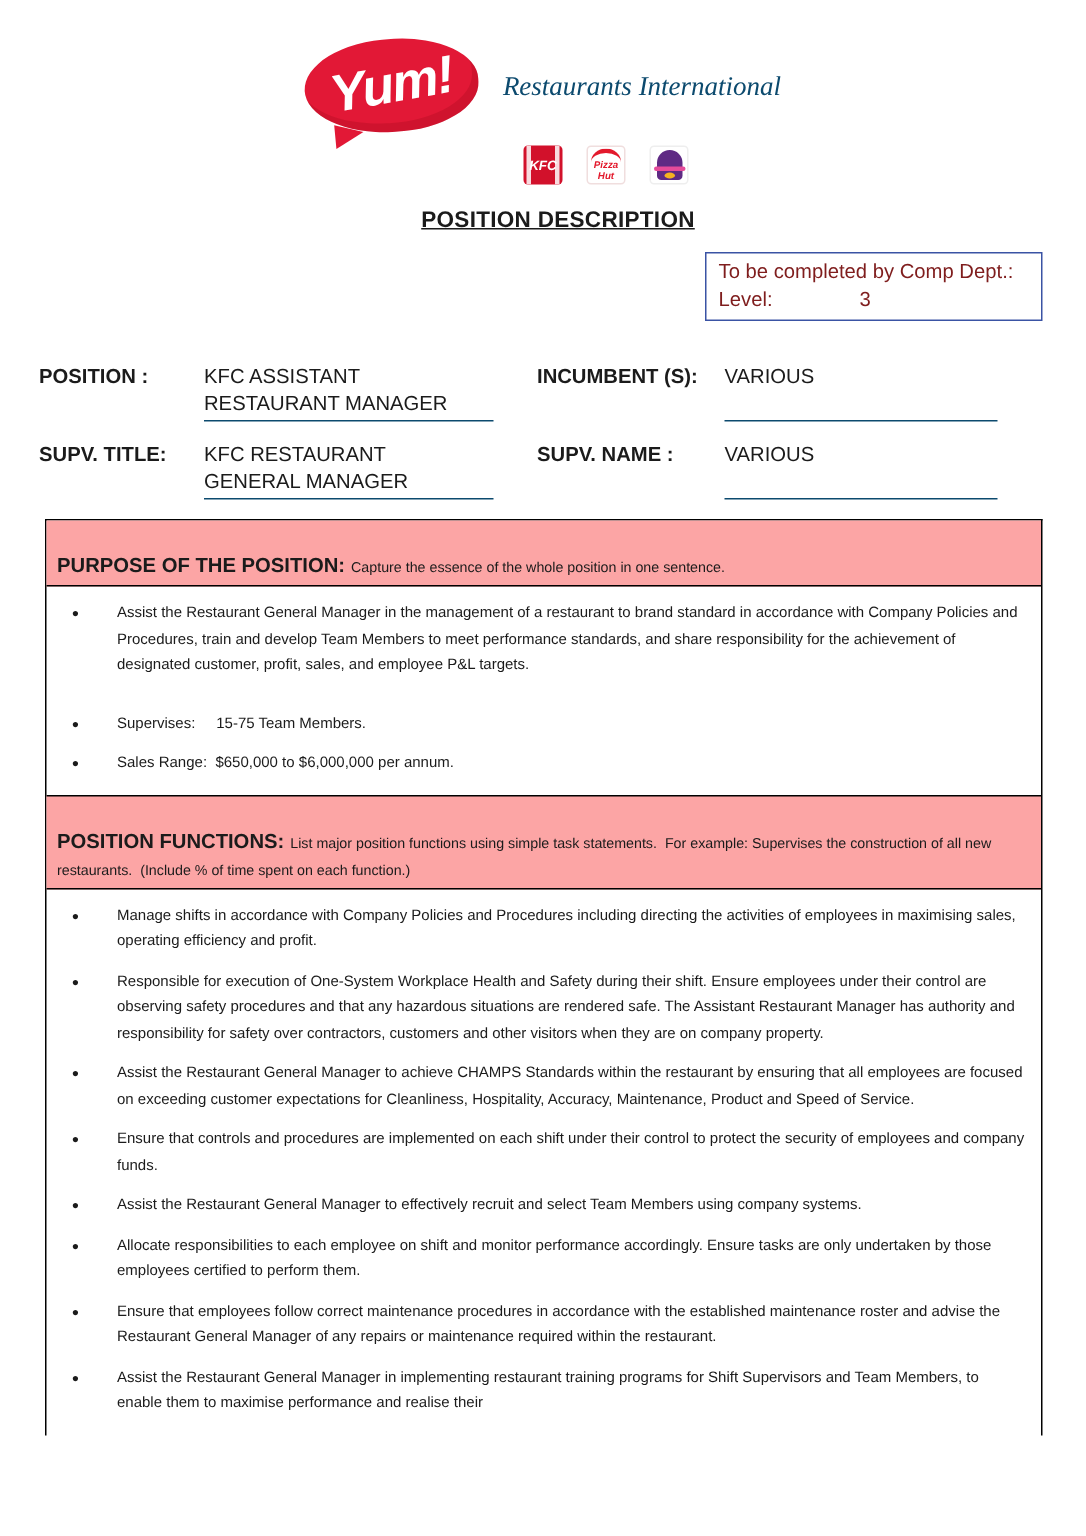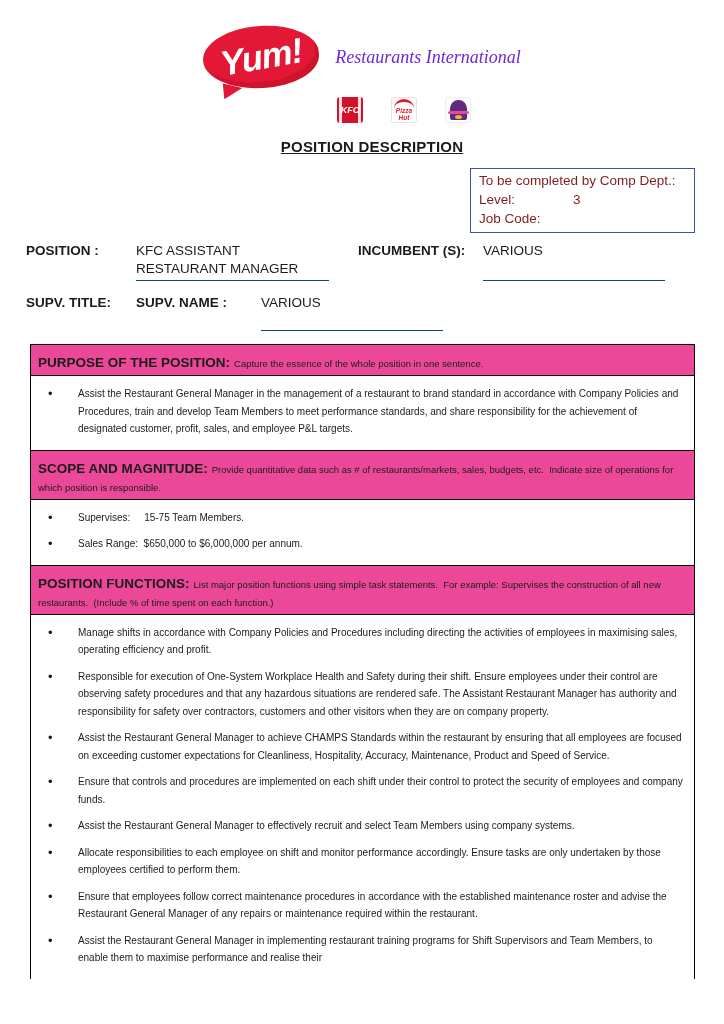--- a/index.html
+++ b/index.html
@@ -22,24 +22,24 @@
   .bubble::after {
     content:""; position:absolute; left:16px; bottom:-11px; width:0; height:0;
     border-left:5px solid transparent; border-right:15px solid transparent;
     border-top:15px solid #e21836; transform:rotate(16deg);
   }
   .yumtext {
     color:#fff; font-style:italic; font-weight:bold; font-size:35px;
     transform:rotate(-7deg); letter-spacing:-1px;
   }
   .tagline {
-    color:#6d28d9; font-family:"Liberation Serif", serif; font-style:italic;
+    color:#0c4a6e; font-family:"Liberation Serif", serif; font-style:italic;
     font-size:18px;
   }
-  .subbrands { display:flex; gap:28px; margin-top:9px; transform:translateX(42px); }
+  .subbrands { display:flex; gap:16px; margin-top:9px; transform:translateX(42px); }
   .tile { width:26px; height:26px; border-radius:3px; position:relative;
           display:flex; align-items:center; justify-content:center; overflow:hidden; }
   .kfc { background:#d2112b; color:#fff; font-weight:bold; font-style:italic; font-size:9px; }
   .kfc::before { content:""; position:absolute; left:2px; top:0; bottom:0; width:3px; background:rgba(255,255,255,.85); }
   .kfc::after  { content:""; position:absolute; right:2px; top:0; bottom:0; width:3px; background:rgba(255,255,255,.85); }
   .ph { background:#fff; border:1px solid #f0dede; flex-direction:column; }
   .ph .roof { position:absolute; top:1px; left:2px; right:2px; height:9px;
               border-top:3.5px solid #e3192c; border-radius:50% 50% 0 0 / 100% 100% 0 0; }
   .ph .phtext { margin-top:9px; color:#e3192c; font-style:italic; font-weight:bold;
                 font-size:6.5px; line-height:6.5px; text-align:center; }
@@ -68,21 +68,21 @@
   .flabel { font-weight:bold; padding-top:1px; }
   .flabel.l { width:110px; }
   .flabel.r { width:125px; }
   .fvalue { border-bottom:1px solid #0c4a6e; min-height:37px; padding-bottom:2px; }
   .fvalue.l { width:193px; margin-right:29px; }
   .fvalue.r { width:182px; }
   .vtext { display:block; max-width:172px; line-height:18px; }
 
   
   .mainbox { margin:12px 29px 0 30px; border:1px solid #000; border-bottom:none; }
-  .secbar { background:#ec4899; border-top:1px solid #000; border-bottom:1px solid #000; padding:8px 7px 4px; }
+  .secbar { background:#fca5a5; border-top:1px solid #000; border-bottom:1px solid #000; padding:21px 7px 4px; }
   .secbar.first { border-top:none; }
   .sech { font-weight:bold; font-size:13.5px; }
   .sechint { font-size:9.5px; margin-left:4px; white-space:pre-wrap; }
   .bullets { padding:9px 5px 3px 0; }
   .bullet { display:flex; margin-bottom:9px; }
   .dot { flex:0 0 30px; margin-left:17px; font-size:13px; line-height:17.5px; }
   .btext { flex:1; font-size:10px; line-height:17.5px; padding-right:6px; white-space:pre-wrap; }
 </style>
 </head>
 <body>
@@ -110,59 +110,58 @@
     </div>
   </div>
 
   <div class="title">POSITION DESCRIPTION</div>
 
   <div class="compbox">
     <div>To be completed by Comp Dept.:</div>
     <div>
       <span>Level:</span><span class="lvlval">3</span>
     </div>
-    <div>Job Code:</div>
   </div>
 
   <div class="fields">
     <div class="frow">
       <div class="flabel l">POSITION :</div>
       <div class="fvalue l">
         <span class="vtext">KFC ASSISTANT RESTAURANT MANAGER</span>
       </div>
       <div class="flabel r">INCUMBENT (S):</div>
       <div class="fvalue r">
         <span class="vtext">VARIOUS</span>
       </div>
     </div>
     <div class="frow">
       <div class="flabel l">SUPV. TITLE:</div>
+      <div class="fvalue l">
+        <span class="vtext">KFC RESTAURANT GENERAL MANAGER</span>
+      </div>
       <div class="flabel r">SUPV. NAME :</div>
       <div class="fvalue r">
         <span class="vtext">VARIOUS</span>
       </div>
     </div>
   </div>
 
   <div class="mainbox">
 
     <div class="secbar first">
       <span class="sech">PURPOSE OF THE POSITION:</span><span class="sechint">Capture the essence of the whole position in one sentence.</span>
     </div>
     <div class="bullets">
 
         <div class="bullet">
           <span class="dot">•</span>
           <span class="btext">Assist the Restaurant General Manager in the management of a restaurant to brand standard in accordance with Company Policies and Procedures, train and develop Team Members to meet performance standards, and share responsibility for the achievement of designated customer, profit, sales, and employee P&amp;L targets.</span>
         </div>
       </div>
 
-    <div class="secbar">
-      <span class="sech">SCOPE AND MAGNITUDE:</span><span class="sechint">Provide quantitative data such as # of restaurants/markets, sales, budgets, etc.  Indicate size of operations for which position is responsible.</span>
-    </div>
     <div class="bullets">
 
         <div class="bullet">
           <span class="dot">•</span>
           <span class="btext">Supervises:     15-75 Team Members.</span>
         </div>
 
         <div class="bullet">
           <span class="dot">•</span>
           <span class="btext">Sales Range:  $650,000 to $6,000,000 per annum.</span>

